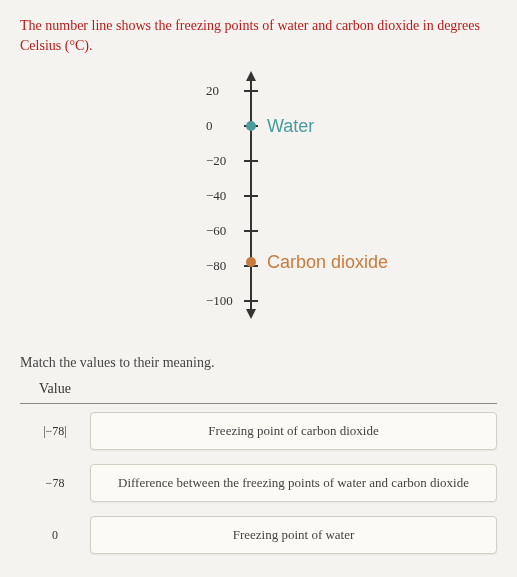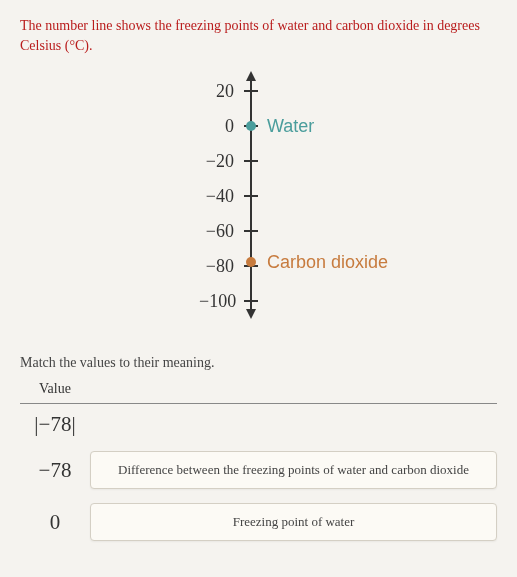--- a/index.html
+++ b/index.html
@@ -54,24 +54,24 @@
     }
     .tick-mark {
       position: absolute;
       width: 14px;
       height: 2px;
       background: #333;
       left: 224px;
     }
     .tick-label {
       position: absolute;
-      text-align: right;
+      text-align: left;
       width: 35px;
-      left: 179px;
-      font-size: 18px;
+      left: 186px;
+      font-size: 13px;
       transform: translateY(-50%);
     }
     .point-water {
       position: absolute;
       width: 10px;
       height: 10px;
       background: #4a9d9c;
       border-radius: 50%;
       left: 226px;
       transform: translateY(-50%);
@@ -117,21 +117,21 @@
       font-size: 14px;
     }
     .match-row {
       display: flex;
       align-items: center;
       margin-bottom: 14px;
     }
     .value-cell {
       width: 70px;
       text-align: center;
-      font-size: 21px;
+      font-size: 12px;
       color: #333;
     }
     .meaning-cell {
       flex: 1;
       background: #fcfaf5;
       border: 1px solid #d4cfc4;
       border-radius: 4px;
       padding: 10px 12px;
       font-size: 13px;
       text-align: center;
@@ -179,20 +179,21 @@
 
 <div class="match-instruction">Match the values to their meaning.</div>
 
 <div class="match-table">
   <div class="table-header">
     <div class="col-value">Value</div>
   </div>
 
   <div class="match-row">
     <div class="value-cell">|−78|</div>
+    <div class="meaning-cell">Freezing point of carbon dioxide</div>
   </div>
 
   <div class="match-row">
     <div class="value-cell">−78</div>
     <div class="meaning-cell">Difference between the freezing points of water and carbon dioxide</div>
   </div>
 
   <div class="match-row">
     <div class="value-cell">0</div>
     <div class="meaning-cell">Freezing point of water</div>

